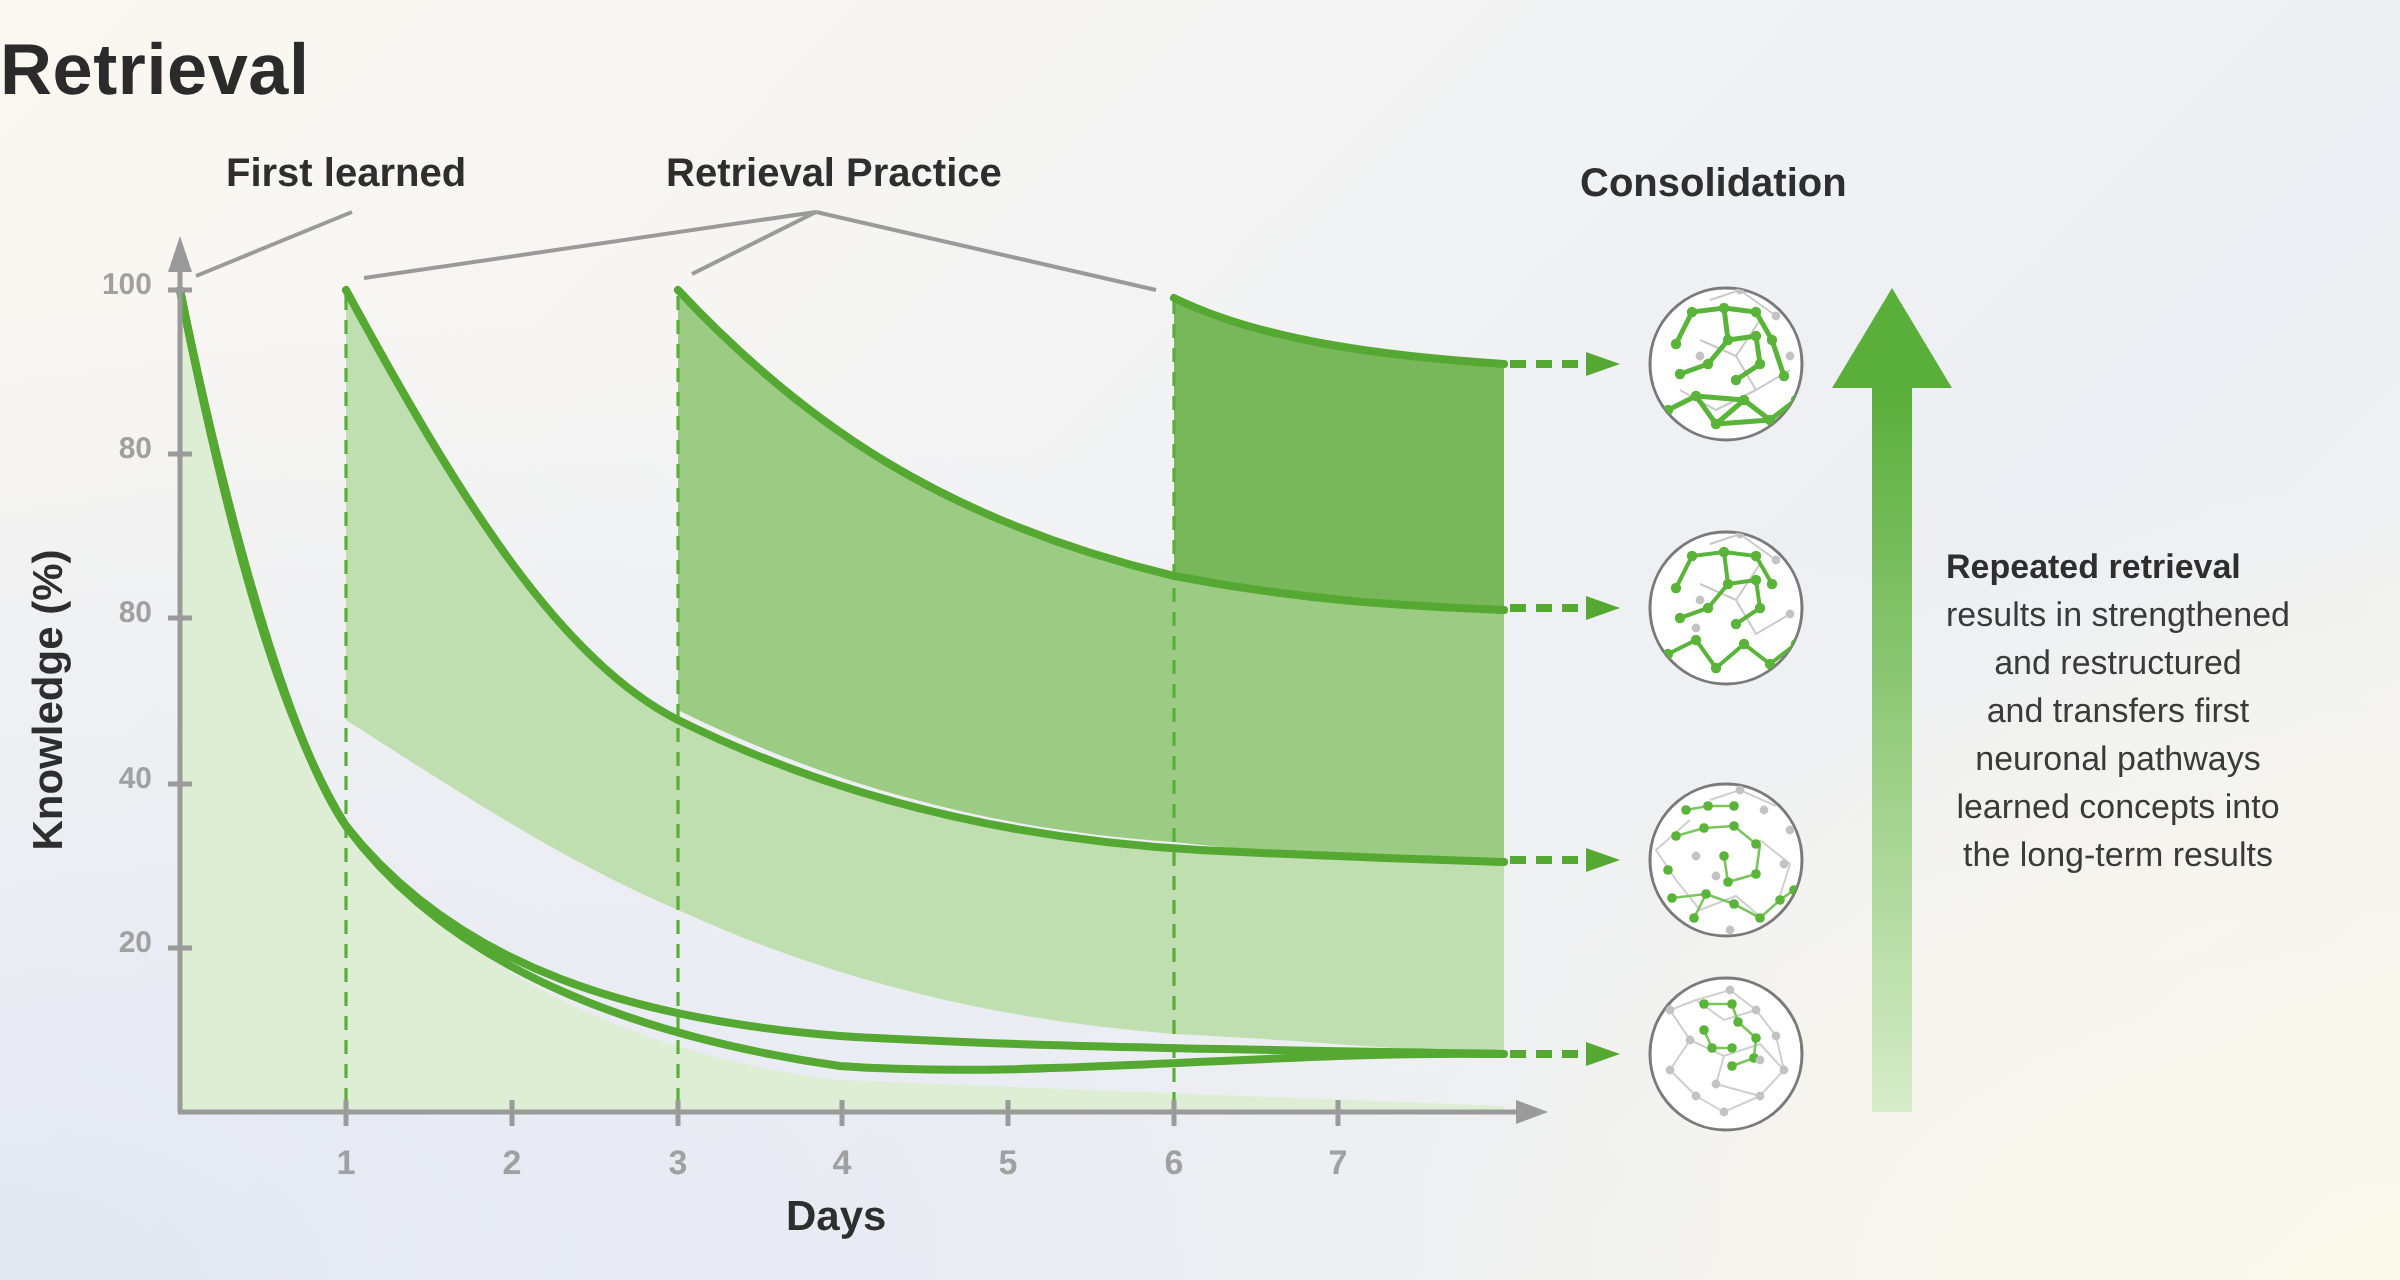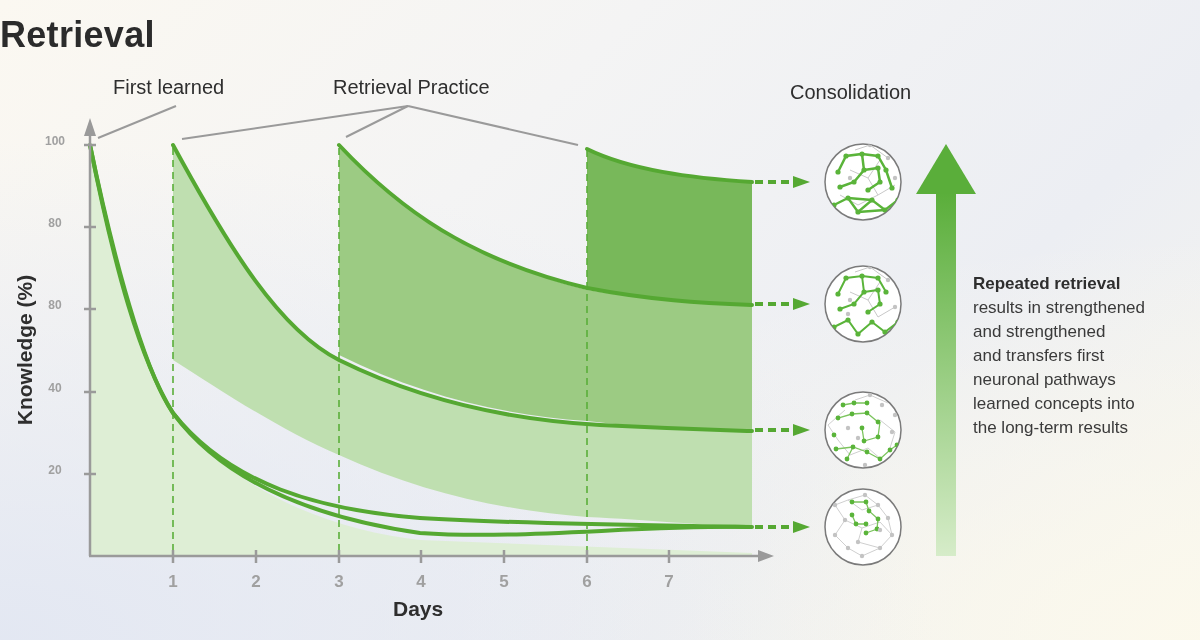--- a/index.html
+++ b/index.html
@@ -11,33 +11,33 @@
   .bg-overlay {
     position: absolute; inset: 0;
     background: radial-gradient(ellipse at 0% 100%, rgba(225,230,242,0.9) 0%, rgba(225,230,242,0) 55%),
                 radial-gradient(ellipse at 100% 100%, rgba(252,249,236,0.9) 0%, rgba(252,249,236,0) 45%);
   }
   #chart { position: absolute; left: 0; top: 0; width: 1200px; height: 640px; }
   .title {
     position: absolute; top: 14px; left: 0; width: 1166px; text-align: left;
     font-size: 36px; font-weight: bold; color: #2b2b2b; letter-spacing: 0.3px;
   }
-  .label-top { position: absolute; font-size: 20px; font-weight: normal; color: #2e2e2e; }
+  .label-top { position: absolute; font-size: 20px; font-weight: bold; color: #2e2e2e; }
   .ylabel {
     position: absolute; left: 25px; top: 350px; transform: translate(-50%,-50%) rotate(-90deg);
     font-size: 21px; font-weight: bold; color: #2e2e2e; white-space: nowrap;
   }
   .xlabel { position: absolute; left: 393px; top: 597px; font-size: 21px; font-weight: bold; color: #2e2e2e; }
-  .ytick { position: absolute; left: 34px; width: 42px; text-align: center; font-size: 12px; font-weight: bold; color: #a0a0a0; }
+  .ytick { position: absolute; left: 34px; width: 42px; text-align: right; font-size: 15px; font-weight: bold; color: #a0a0a0; }
   .xtick { position: absolute; top: 572px; width: 20px; margin-left: -10px; text-align: center; font-size: 17px; font-weight: bold; color: #a0a0a0; }
   .description {
     position: absolute; left: 973px; top: 272px; font-size: 17px; line-height: 24px; color: #3a3a3a;
   }
   .description b { font-weight: bold; color: #2e2e2e; display: block; }
-  .description span { display: block; }
+  .description span { display: block; text-align: center; }
 </style>
 </head>
 <body>
 
 <div class="bg-overlay"></div>
 
 <svg id="chart" viewBox="0 0 1200 640" xmlns="http://www.w3.org/2000/svg">
   <defs>
     <linearGradient id="upGrad" x1="0" y1="1" x2="0" y2="0">
       <stop offset="0" stop-color="#d6ecc9"></stop>
@@ -315,18 +315,18 @@
 <div class="xtick" style="left:256px;">2</div>
 <div class="xtick" style="left:339px;">3</div>
 <div class="xtick" style="left:421px;">4</div>
 <div class="xtick" style="left:504px;">5</div>
 <div class="xtick" style="left:587px;">6</div>
 <div class="xtick" style="left:669px;">7</div>
 
 <div class="description">
   <b>Repeated retrieval</b>
   <span>results in strengthened</span>
-  <span>and strengthened</span>
+  <span>and restructured</span>
   <span>and transfers first</span>
   <span>neuronal pathways</span>
   <span>learned concepts into</span>
   <span>the long-term results</span>
 </div>
 
 </body></html>

